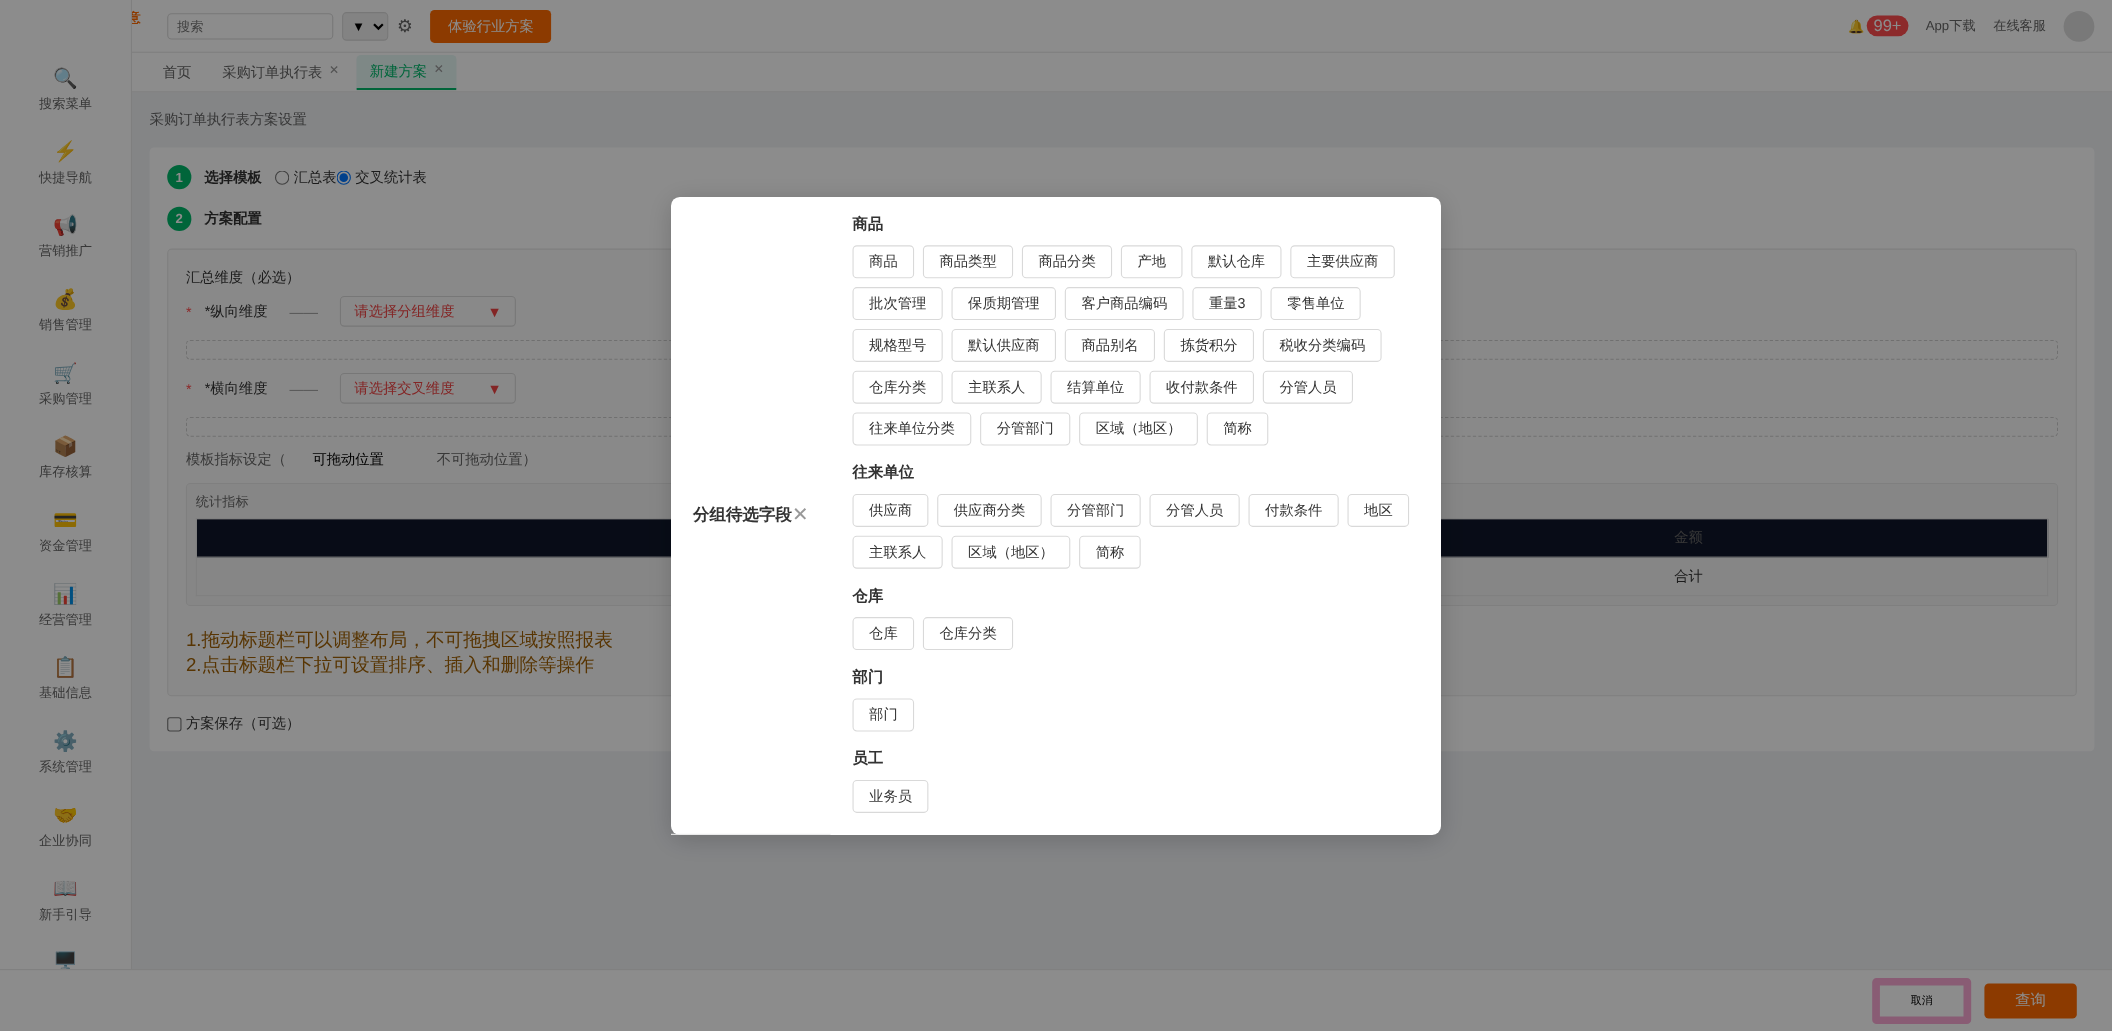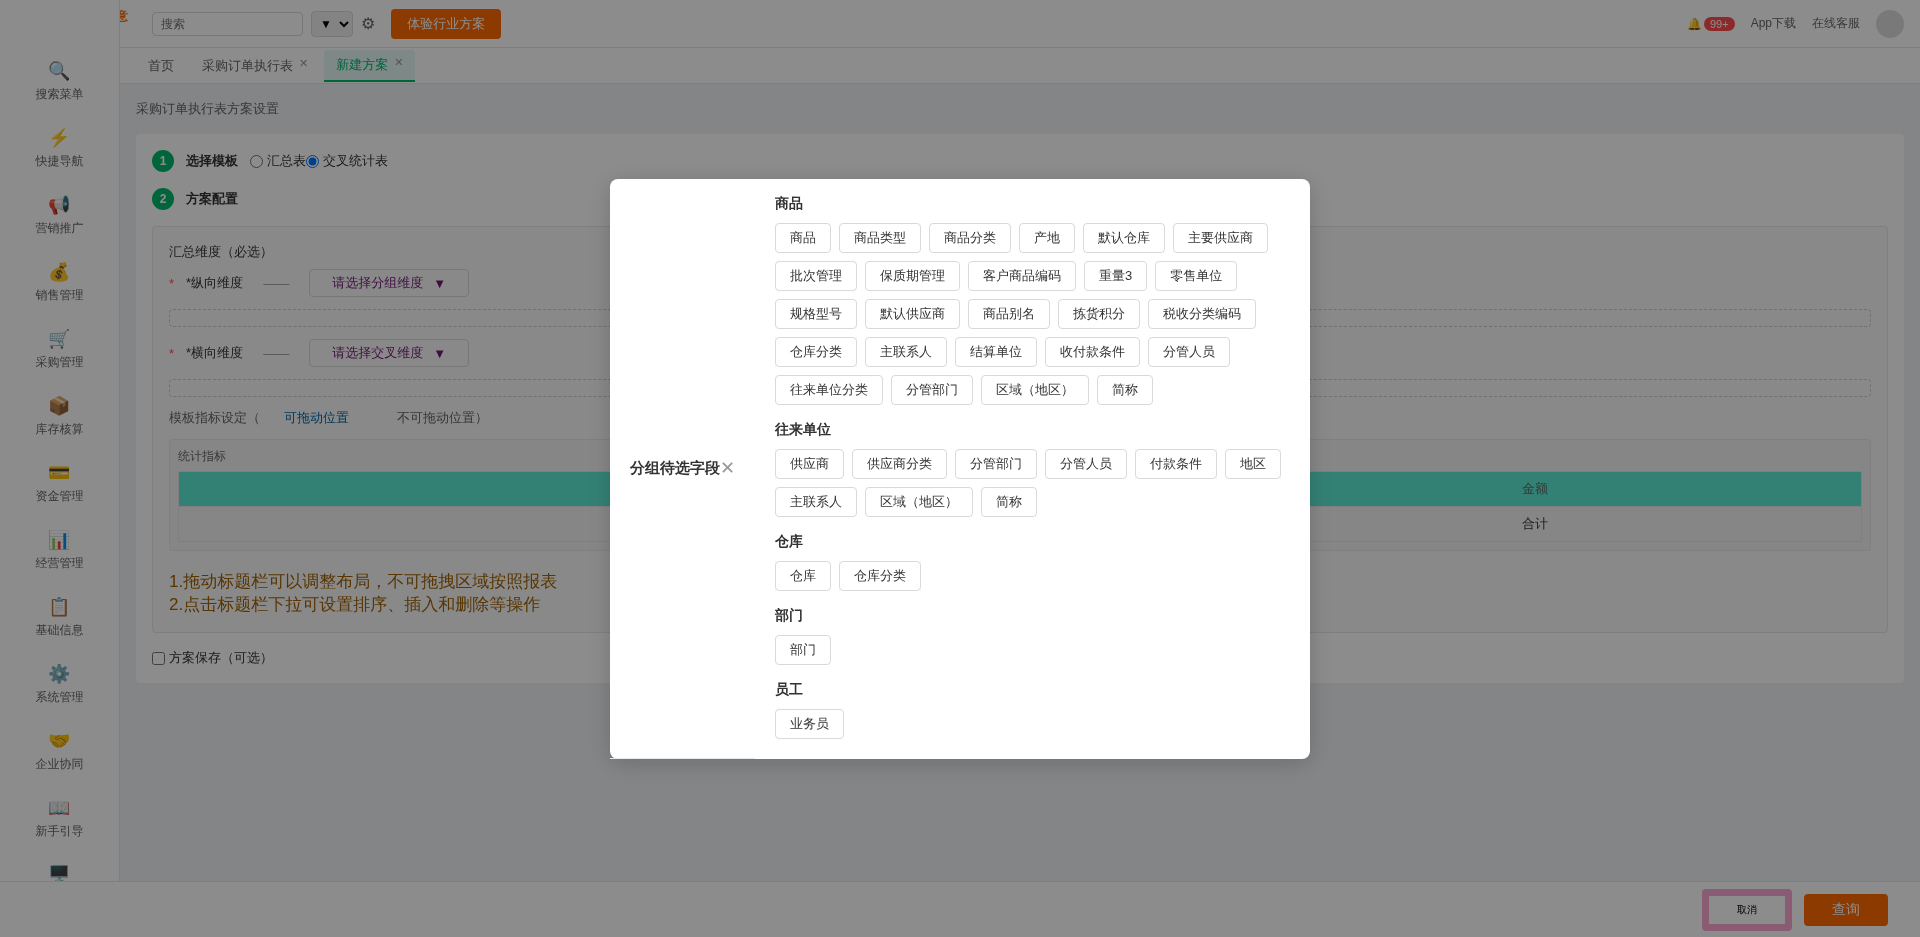--- a/index.html
+++ b/index.html
@@ -33,21 +33,21 @@
     .header-search select {
       border: 1px solid #d9d9d9; border-radius: 4px; padding: 4px; font-size: 12px;
     }
     .btn-experience {
       background: #ff6b00; color: #fff; border: none; border-radius: 4px; padding: 6px 16px; cursor: pointer; font-size: 13px; margin-left: 8px;
     }
     .header-right {
       margin-left: auto; display: flex; align-items: center; gap: 16px; font-size: 12px; color: #666;
     }
     .notification-badge {
-      background: #ff4d4f; color: #fff; border-radius: 10px; padding: 1px 6px; font-size: 11px; margin-left: 2px;
+      background: #ff4d4f; color: #fff; border-radius: 10px; padding: 1px 6px; font-size: 15px; margin-left: 2px;
     }
 
     
     .tab-bar {
       height: 36px;
       background: #fff;
       display: flex;
       align-items: center;
       padding: 0 16px;
       border-bottom: 1px solid #e8e8e8;
@@ -89,28 +89,28 @@
       display: flex; align-items: center; justify-content: center; font-size: 12px; font-weight: bold; flex-shrink: 0;
     }
     .step-label { font-size: 13px; font-weight: bold; }
     .radio-group { display: flex; gap: 0; }
     .radio-item { display: flex; align-items: center; gap: 4px; cursor: pointer; font-size: 13px; }
 
     .config-section { background: #fafafa; border: 1px solid #e8e8e8; border-radius: 4px; padding: 16px; margin-bottom: 12px; }
     .config-label { color: #333; font-size: 13px; margin-bottom: 8px; }
     .config-row { display: flex; align-items: center; margin-bottom: 12px; gap: 12px; }
     .required-star { color: #ff4d4f; }
-    .select-placeholder { color: #701a75; border: 1px solid #d9d9d9; border-radius: 4px; padding: 4px 22px; font-size: 13px; min-width: 160px; display: flex; align-items: center; justify-content: space-between; }
+    .select-placeholder { color: #ef4444; border: 1px solid #d9d9d9; border-radius: 4px; padding: 4px 12px; font-size: 13px; min-width: 160px; display: flex; align-items: center; justify-content: space-between; }
     .dashed-row { border: 1px dashed #ccc; border-radius: 4px; padding: 8px 16px; color: #999; font-size: 13px; margin-bottom: 12px; }
 
     .indicator-row { display: flex; gap: 24px; margin-bottom: 12px; align-items: center; font-size: 13px; color: #666; }
 
     .data-table { width: 100%; border-collapse: collapse; font-size: 13px; }
     .data-table th, .data-table td { border: 1px solid #e8e8e8; padding: 8px 12px; text-align: center; }
-    .data-table th { background: #5eead4; font-weight: normal; color: #666; }
+    .data-table th { background: #0f172a; font-weight: normal; color: #666; }
 
     .tip-section { margin-top: 19px; color: #a16207; font-size: 17px; }
 
     .bottom-bar { display: flex; align-items: center; margin-top: 16px; gap: 12px; }
     .checkbox-item { display: flex; align-items: center; gap: 4px; font-size: 13px; }
 
     
     .modal-overlay {
       position: fixed; top: 0; left: 0; right: 0; bottom: 0;
       background: rgba(0,0,0,0.45); z-index: 1000;
@@ -316,21 +316,21 @@
         <div class="select-placeholder">
           <span>请选择交叉维度</span>
           <span>▼</span>
         </div>
       </div>
 
       <div class="dashed-row"></div>
 
       <div class="indicator-row">
         <span>模板指标设定（</span>
-        <span style="color:#0369a1;cursor:pointer;">可拖动位置</span>
+        <span style="color:#000000;cursor:pointer;">可拖动位置</span>
         <span> </span>
         <span>不可拖动位置）</span>
       </div>
 
       <div style="background:#f5f5f5;border:1px solid #e8e8e8;border-radius:4px;padding:8px;margin-bottom:8px;">
         <div style="color:#666;font-size:12px;margin-bottom:6px;">统计指标</div>
         <table class="data-table">
           <thead>
             <tr>
               <th>

